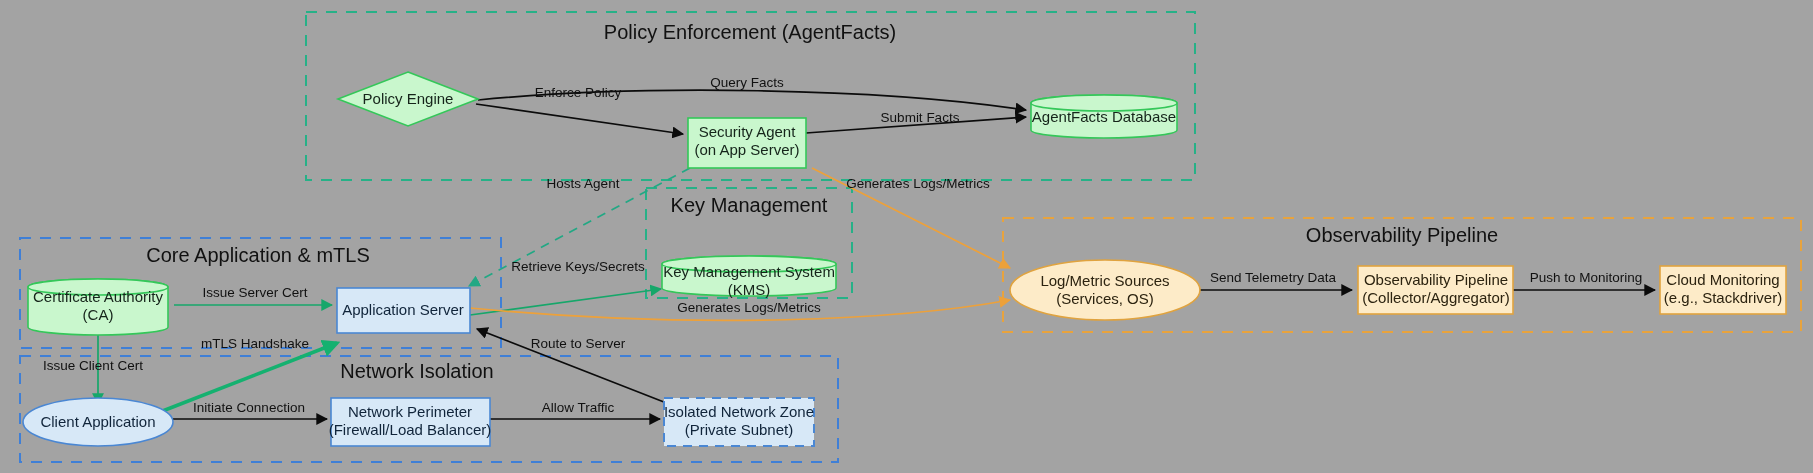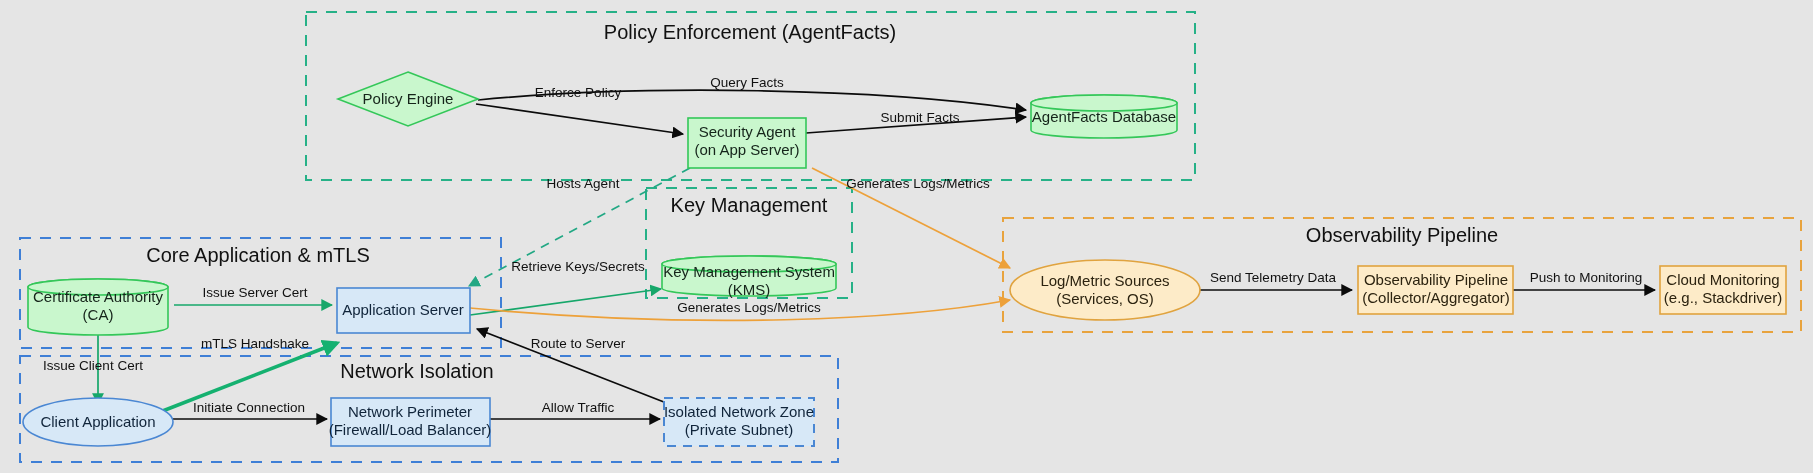--- a/index.html
+++ b/index.html
@@ -7,21 +7,21 @@
     padding: 0;
     background: #ffffff;
   }
   body {
     font-family: "Liberation Sans", sans-serif;
   }
   #diagram-root {
     position: relative;
     width: 1813px;
     height: 473px;
-    background: #e5e5e5;
+    background: #a3a3a3;
     overflow: hidden;
     text-decoration: underline;
   }
   svg#diagram-svg {
     display: block;
     width: 1813px;
     height: 473px;
   }
   text {
     font-family: "Liberation Sans", sans-serif;

